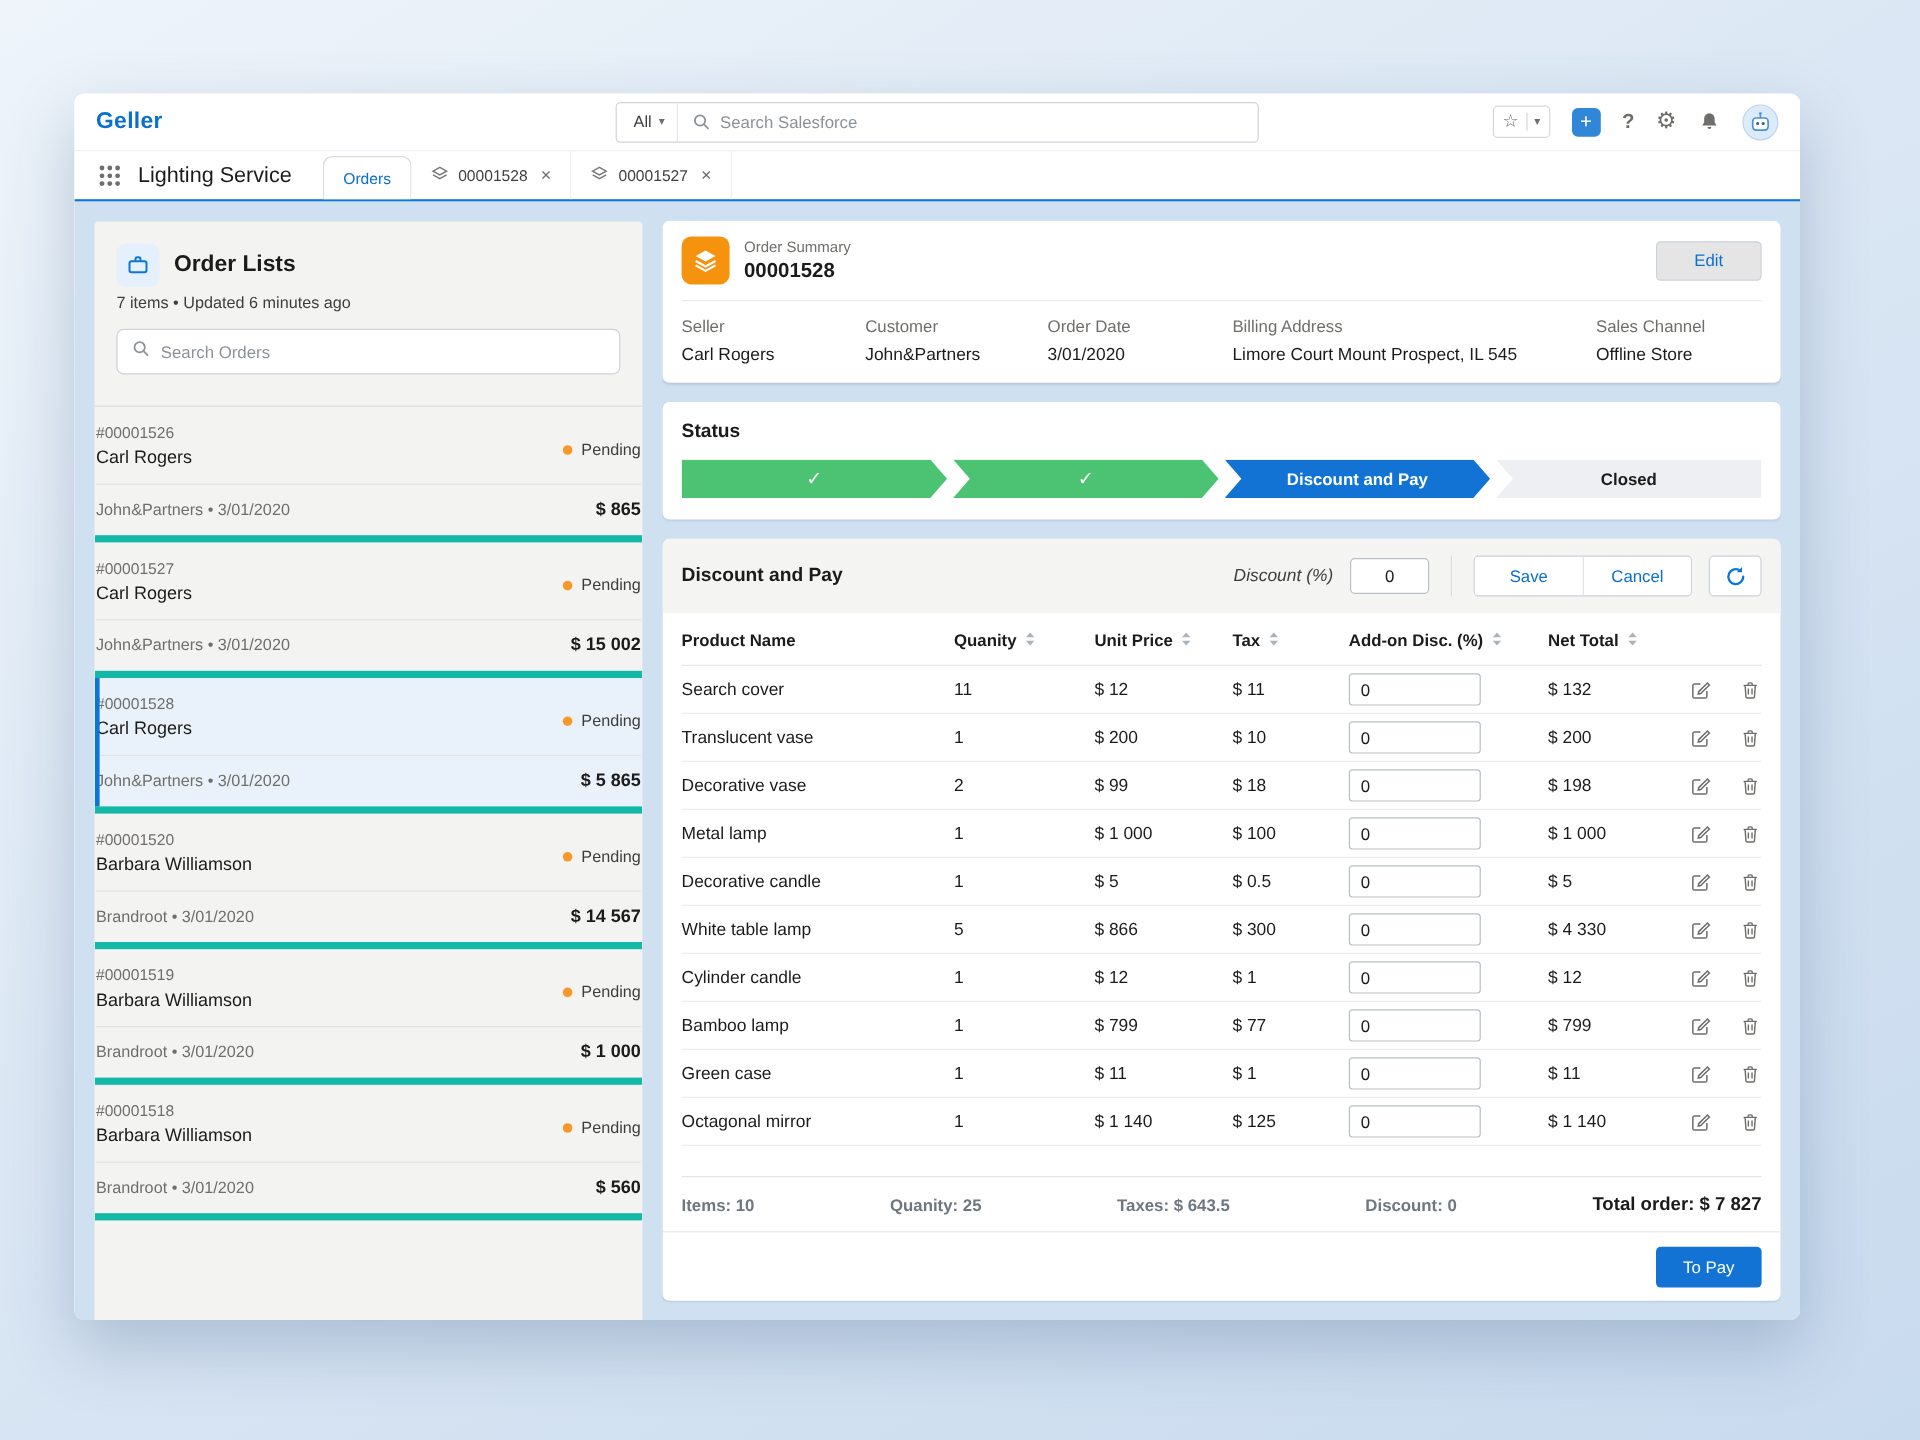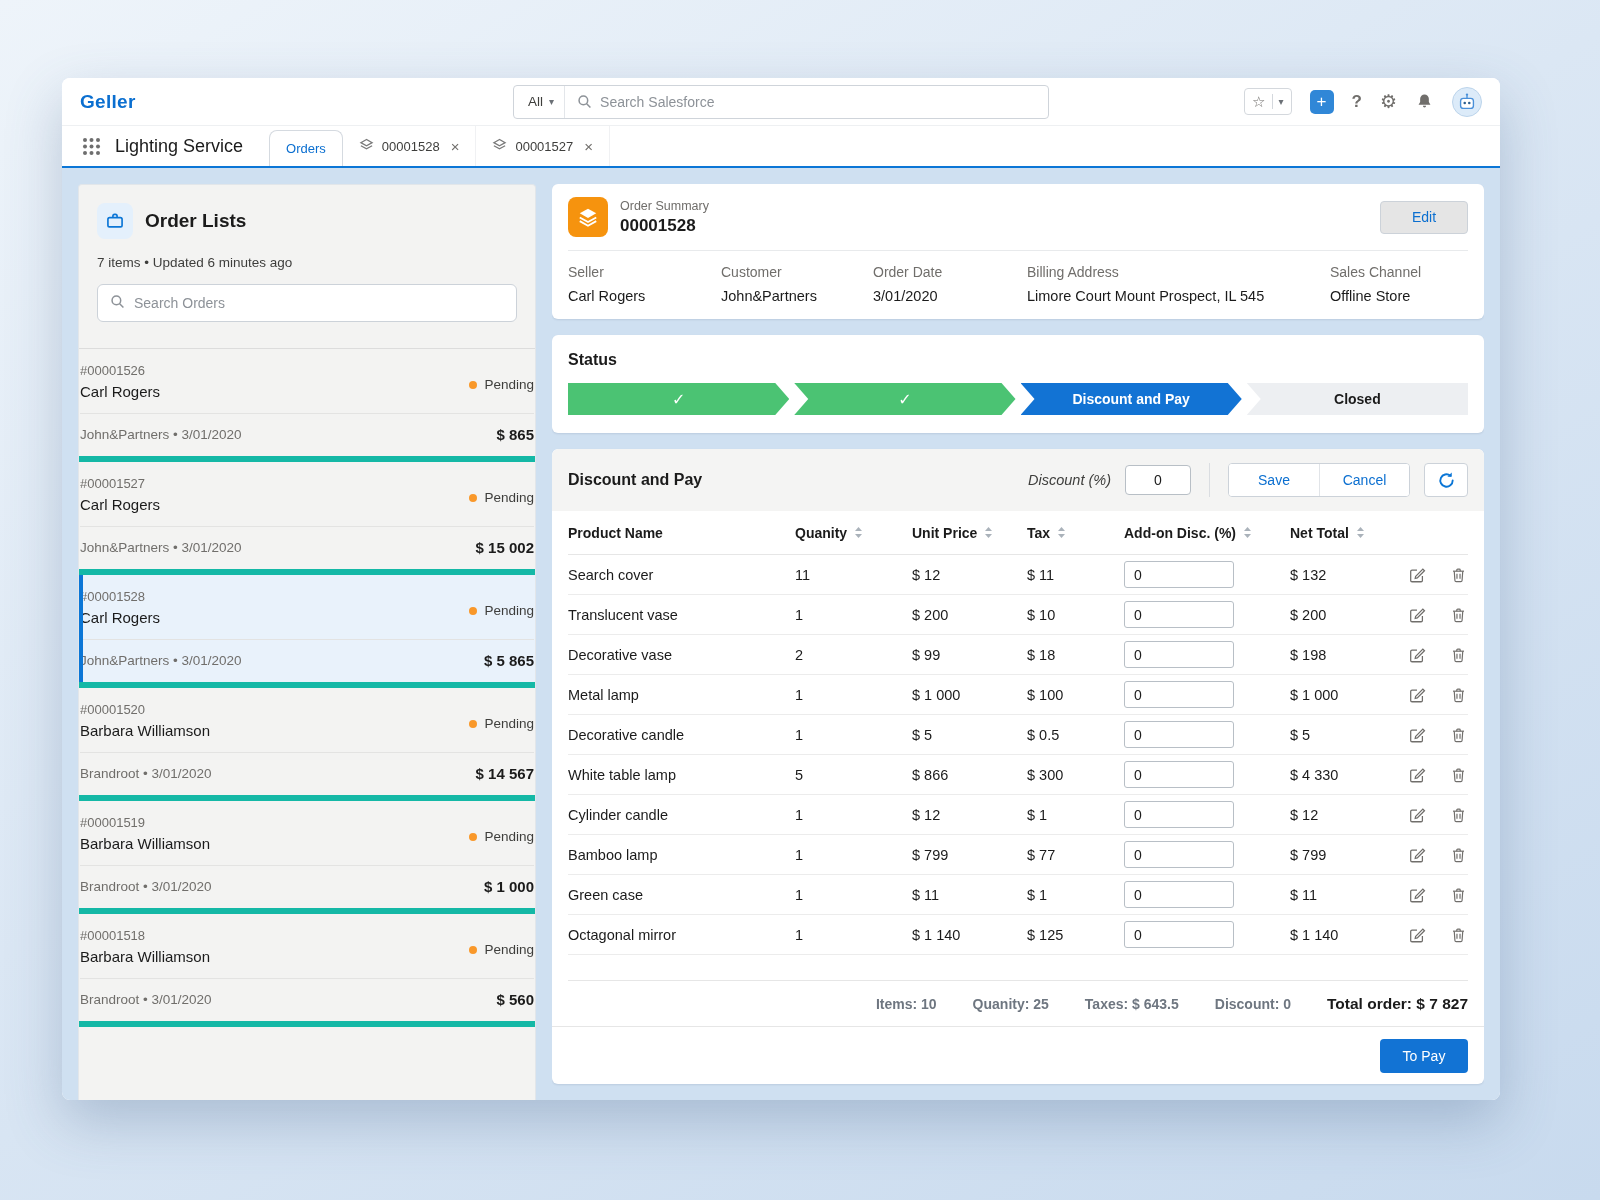--- a/index.html
+++ b/index.html
@@ -42,21 +42,21 @@
   .tab-close{font-size:15px;color:#706e6b;padding-left:3px;cursor:pointer;line-height:1;}
 
   
   .content{flex:1;background:#cfe0f1;display:flex;gap:16px;padding:16px 16px 0;overflow:hidden;}
 
   
   .left-panel{flex:0 0 458px;background:#f3f3f2;border:1px solid #e2e6ea;border-bottom:none;border-radius:4px 4px 0 0;padding-top:18px;display:flex;flex-direction:column;overflow:hidden;}
   .lp-head{padding:0 18px;display:flex;align-items:center;gap:12px;}
   .lp-icon{width:36px;height:36px;border-radius:8px;background:#e4f0fc;display:flex;align-items:center;justify-content:center;}
   .lp-title{font-size:19px;font-weight:bold;color:#1b1b1b;}
-  .lp-sub{padding:0 18px;margin-top:16px;font-size:13.5px;color:#3e3e3c;}
+  .lp-sub{padding:0 18px;margin-top:6px;font-size:13.5px;color:#3e3e3c;}
   .lp-search{margin:14px 18px 0;height:38px;background:#fff;border:1px solid #ccd2d9;border-radius:6px;display:flex;align-items:center;padding:0 12px;gap:9px;}
   .lp-search input{border:none;outline:none;flex:1;font-size:14px;font-family:inherit;background:transparent;color:#3e3e3c;}
   .lp-search input::placeholder{color:#8d9298;}
   .order-list{margin-top:26px;flex:1;overflow:hidden;border-top:1px solid #dcdcdc;}
   .order-item{padding:14px 1px 13px;border-bottom:6px solid #14b8a6;position:relative;cursor:pointer;}
   .order-item.selected{background:#e9f2fb;}
   .order-item.selected::before{content:"";position:absolute;left:0;top:0;bottom:0;width:4px;background:#0b76d6;}
   .oi-top{display:flex;align-items:flex-start;}
   .oi-id{font-size:13px;color:#706e6b;}
   .oi-name{font-size:15px;margin-top:5px;color:#1b1b1b;}
@@ -115,21 +115,21 @@
 
   .dp-table{padding:0 16px;display:flex;flex-direction:column;flex:1;overflow:hidden;}
   .tgrid{display:grid;grid-template-columns:227px 117px 115px 97px 166px 118px 1fr;align-items:center;}
   .thead{height:44px;border-bottom:1px solid #e6e6e6;font-size:14px;font-weight:bold;color:#1b1b1b;flex:0 0 44px;text-align:right;}
   .th{display:flex;align-items:center;gap:7px;}
   .trow{height:40px;border-bottom:1px solid #ececec;font-size:14.5px;color:#1b1b1b;flex:0 0 40px;}
   .addon-input{width:110px;height:27px;border:1px solid #b8bfc6;border-radius:3px;padding:0 9px;font-size:14px;font-family:inherit;color:#1b1b1b;background:#fff;}
   .c-actions{display:flex;justify-content:flex-end;gap:24px;padding-right:2px;}
   .icon-btn{display:flex;cursor:pointer;}
   .dp-spacer{flex:1;}
-  .dp-stats{flex:0 0 46px;border-top:1px solid #e6e6e6;display:flex;align-items:center;justify-content:flex-end;gap:36px;}
+  .dp-stats{flex:0 0 46px;border-top:1px solid #e6e6e6;display:flex;align-items:center;justify-content:space-between;gap:20px;}
   .dp-stat{font-size:14px;color:#6e7680;font-weight:bold;}
   .dp-total{font-size:15.5px;font-weight:bold;color:#1b1b1b;}
   .dp-footer{flex:0 0 58px;border-top:1px solid #e6e6e6;display:flex;align-items:center;justify-content:flex-end;padding:0 16px;}
   .to-pay{width:88px;height:34px;background:#1273d4;color:#fff;border:none;border-radius:4px;font-size:14px;font-family:inherit;cursor:pointer;}
 </style>
 </head>
 <body>
 
 <div class="window">
 

